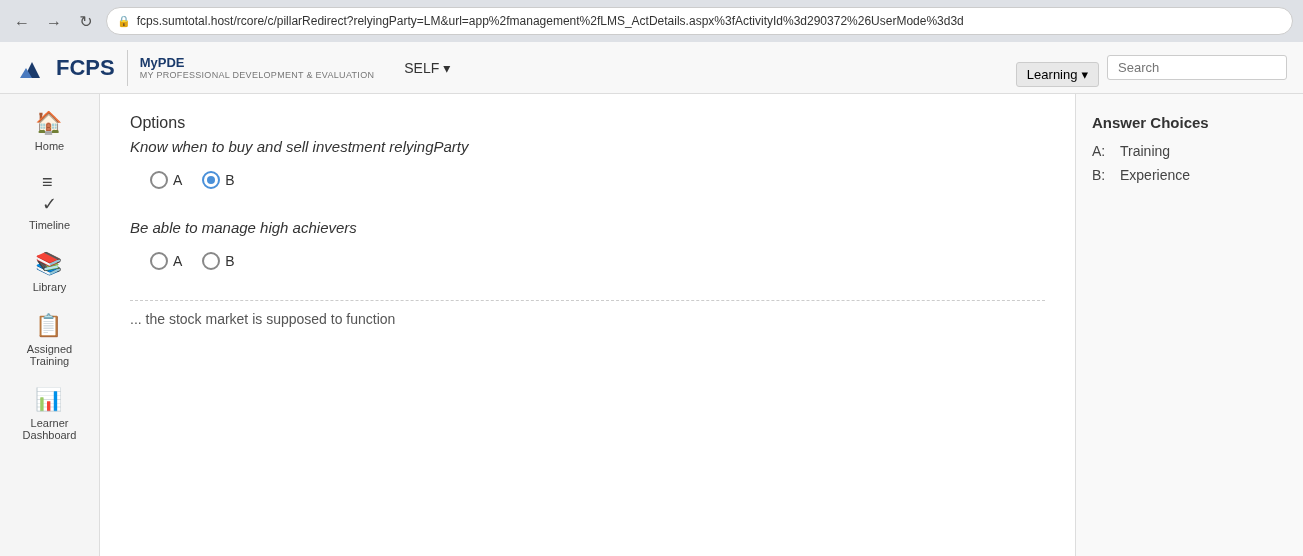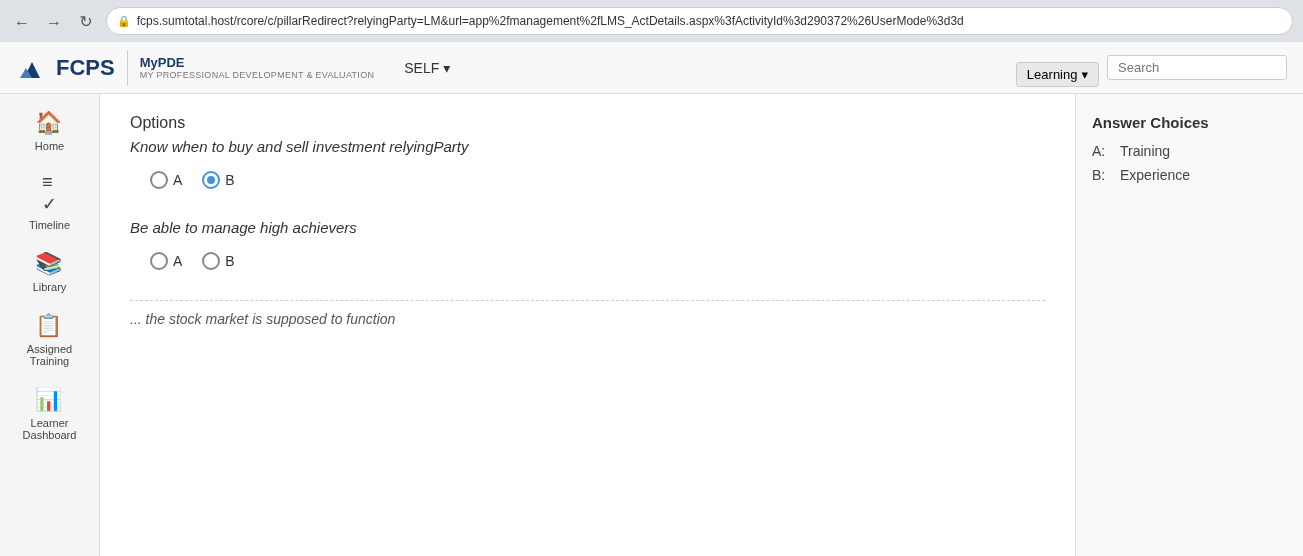--- a/index.html
+++ b/index.html
@@ -269,21 +269,20 @@
     }
 
     .answer-letter {
       font-weight: normal;
       min-width: 20px;
     }
 
     .partial-text {
       font-size: 14px;
       color: #555;
-      font-style: italic;
       margin-top: 10px;
       padding-top: 10px;
       border-top: 1px dashed #ccc;
     }
   </style>
 </head>
 <body>
 
 <div class="browser-bar">
   <button class="browser-nav-btn">←</button>

